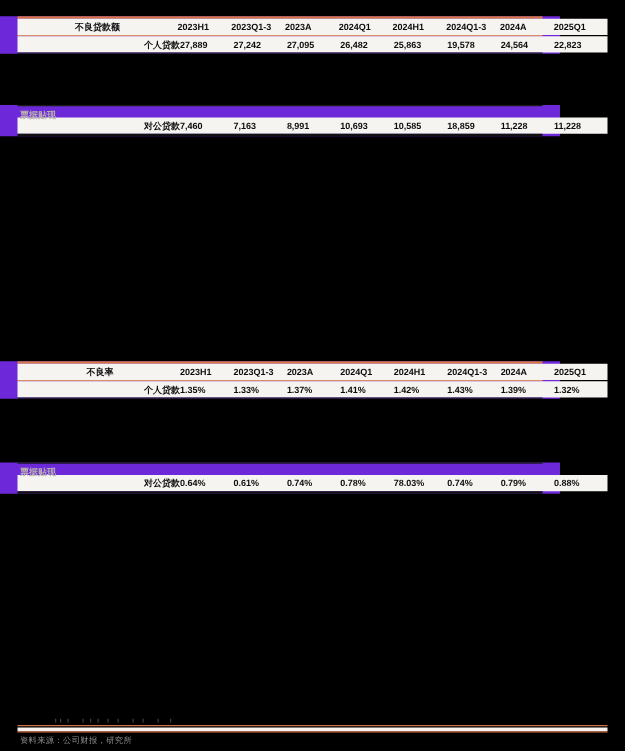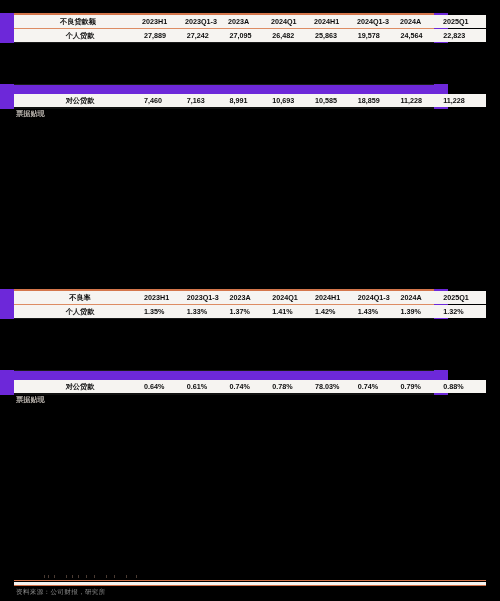--- a/index.html
+++ b/index.html
@@ -38,21 +38,21 @@
     font-weight: bold;
     padding: 0;
     height: 13px;
     line-height: 13px;
     white-space: nowrap;
     color: #0c0c0c;
   }
 
   table.fin th.lbl,
   table.fin td.lbl {
-    text-align: center;
+    text-align: right;
     width: 128px;
     padding-left: 2px;
   }
   table.fin th.lbl {
     text-align: center;
     padding-left: 0;
   }
   table.fin th.num,
   table.fin td.num {
     text-align: left;
@@ -83,21 +83,20 @@
   .spacer-row {
     height: 9px;
   }
   .faint-label {
     position: absolute;
     left: 16px;
     font-size: 7.2px;
     font-weight: bold;
     color: #b9b3ad;
     white-space: nowrap;
-    margin-top: 22px;
   }
 
   
   .footer-wrap {
     position: absolute;
     left: 0;
     width: 500px;
   }
   .footer-rule-top {
     height: 1.4px;

